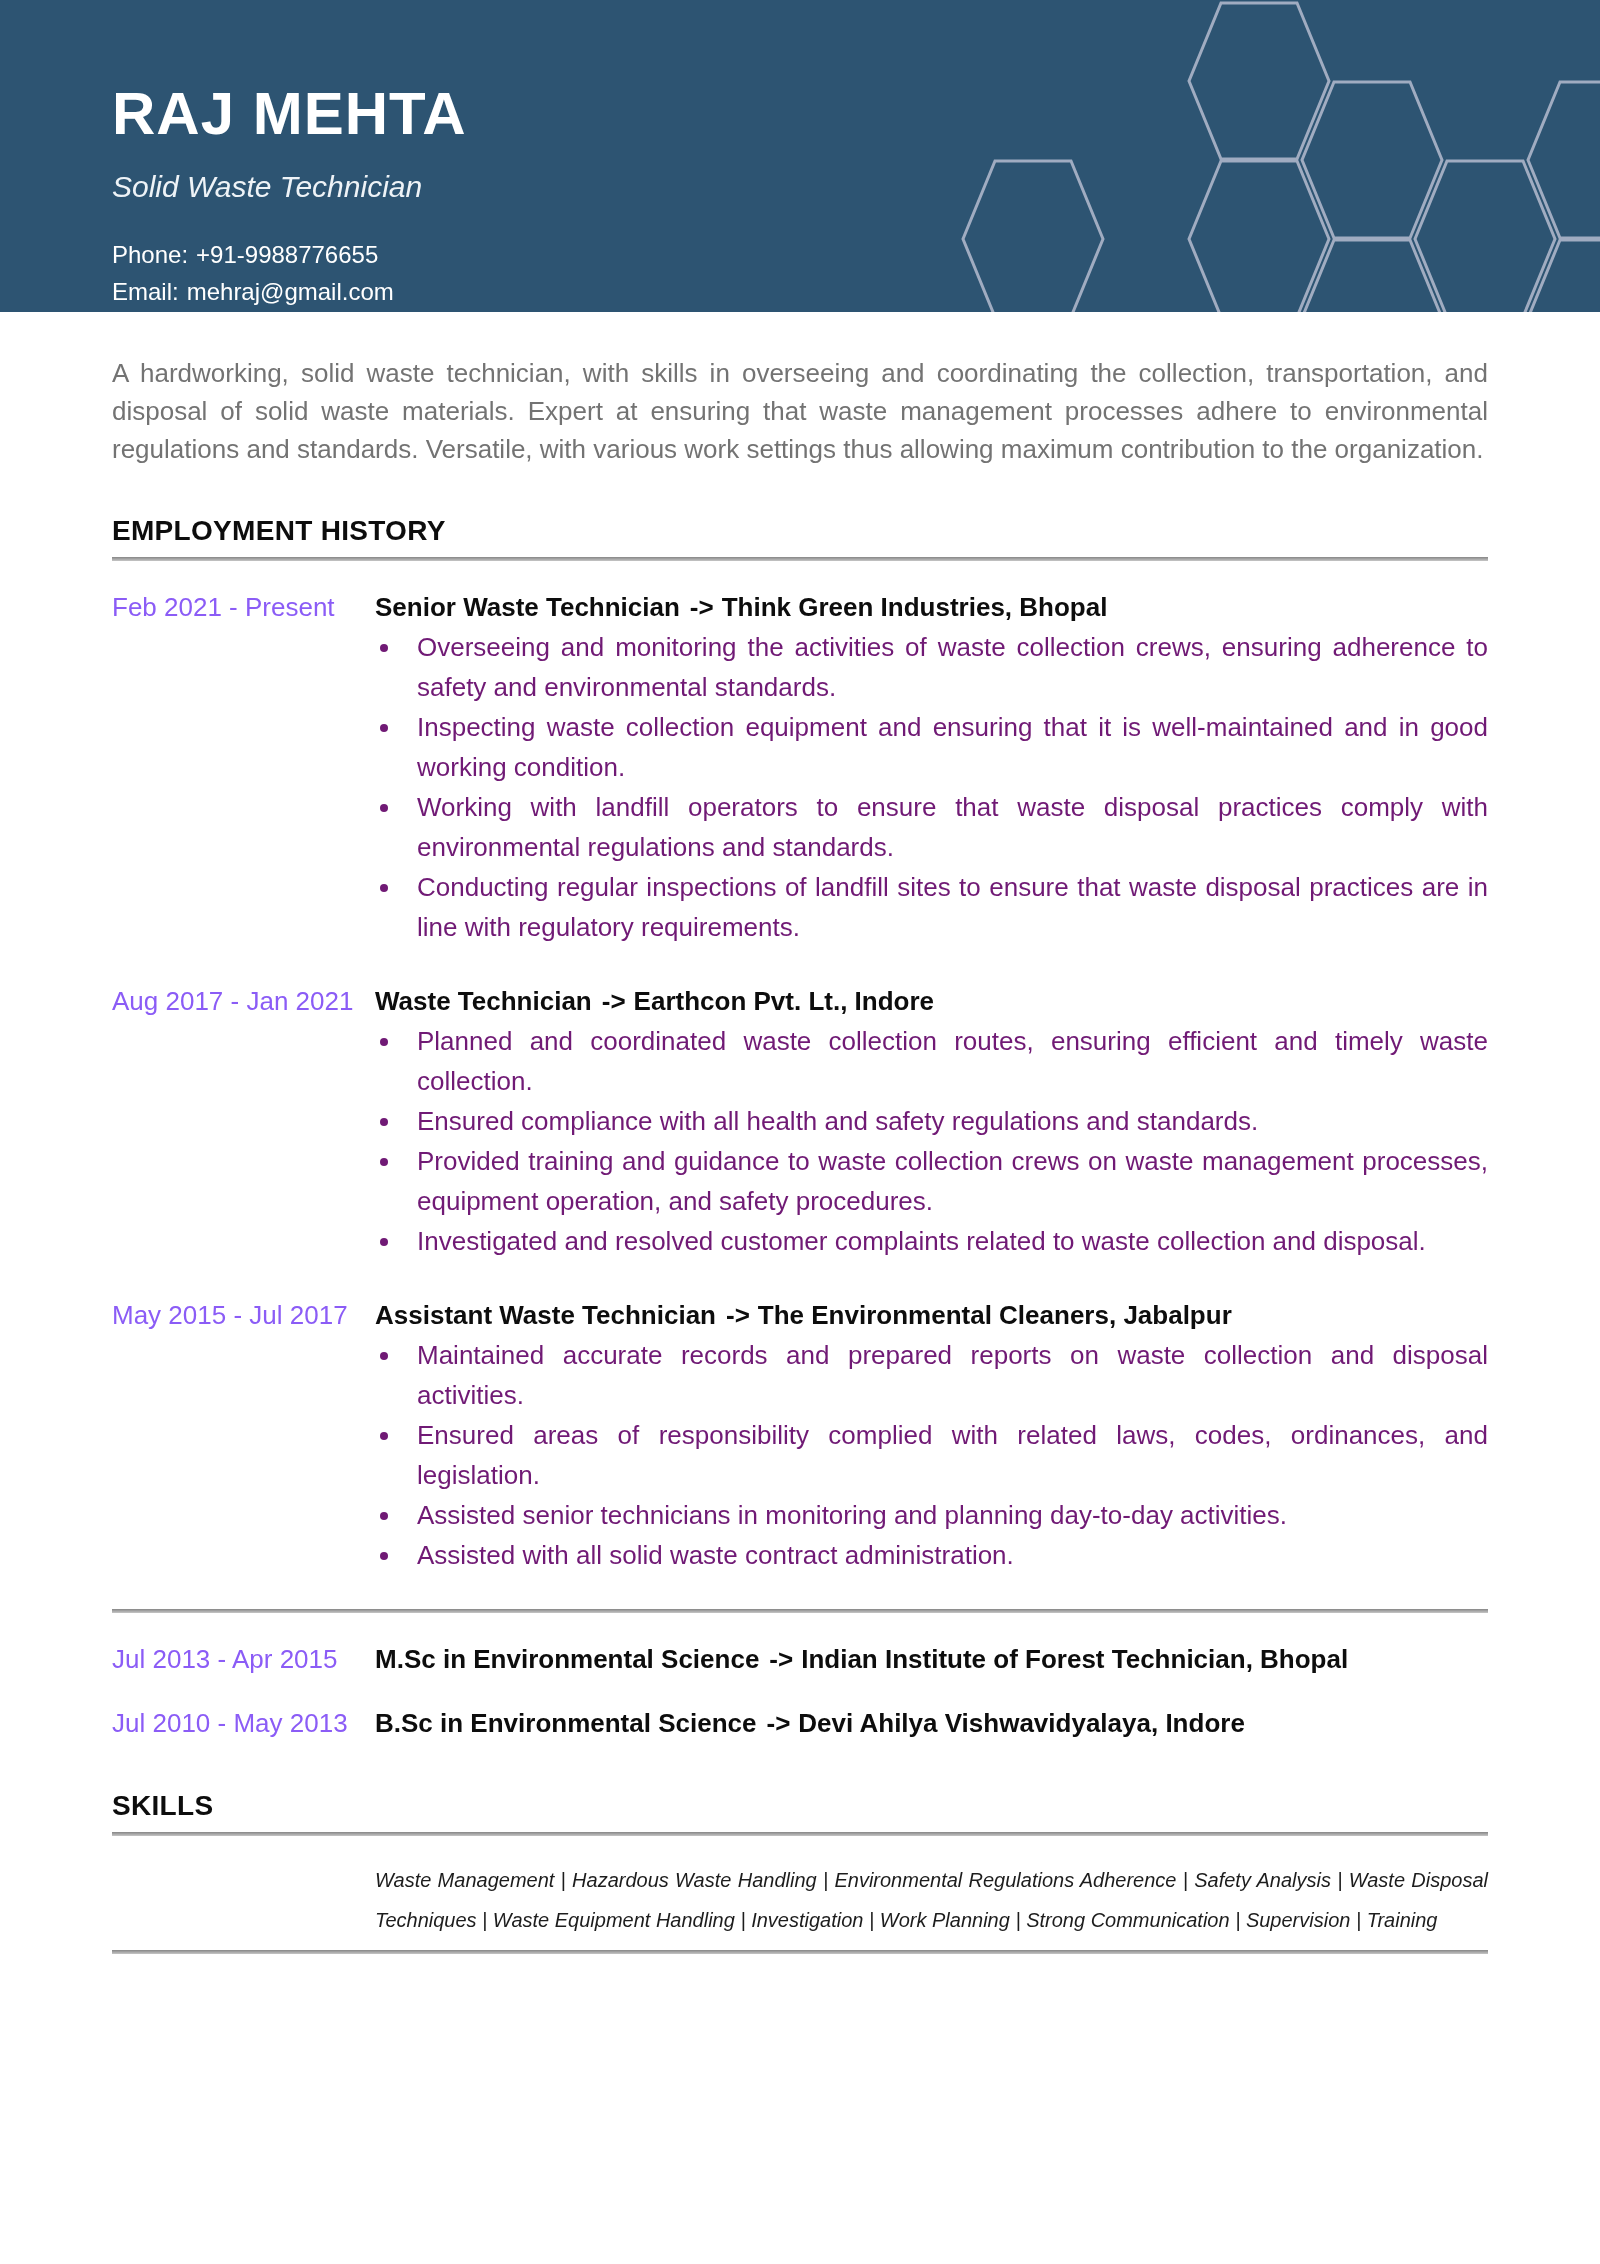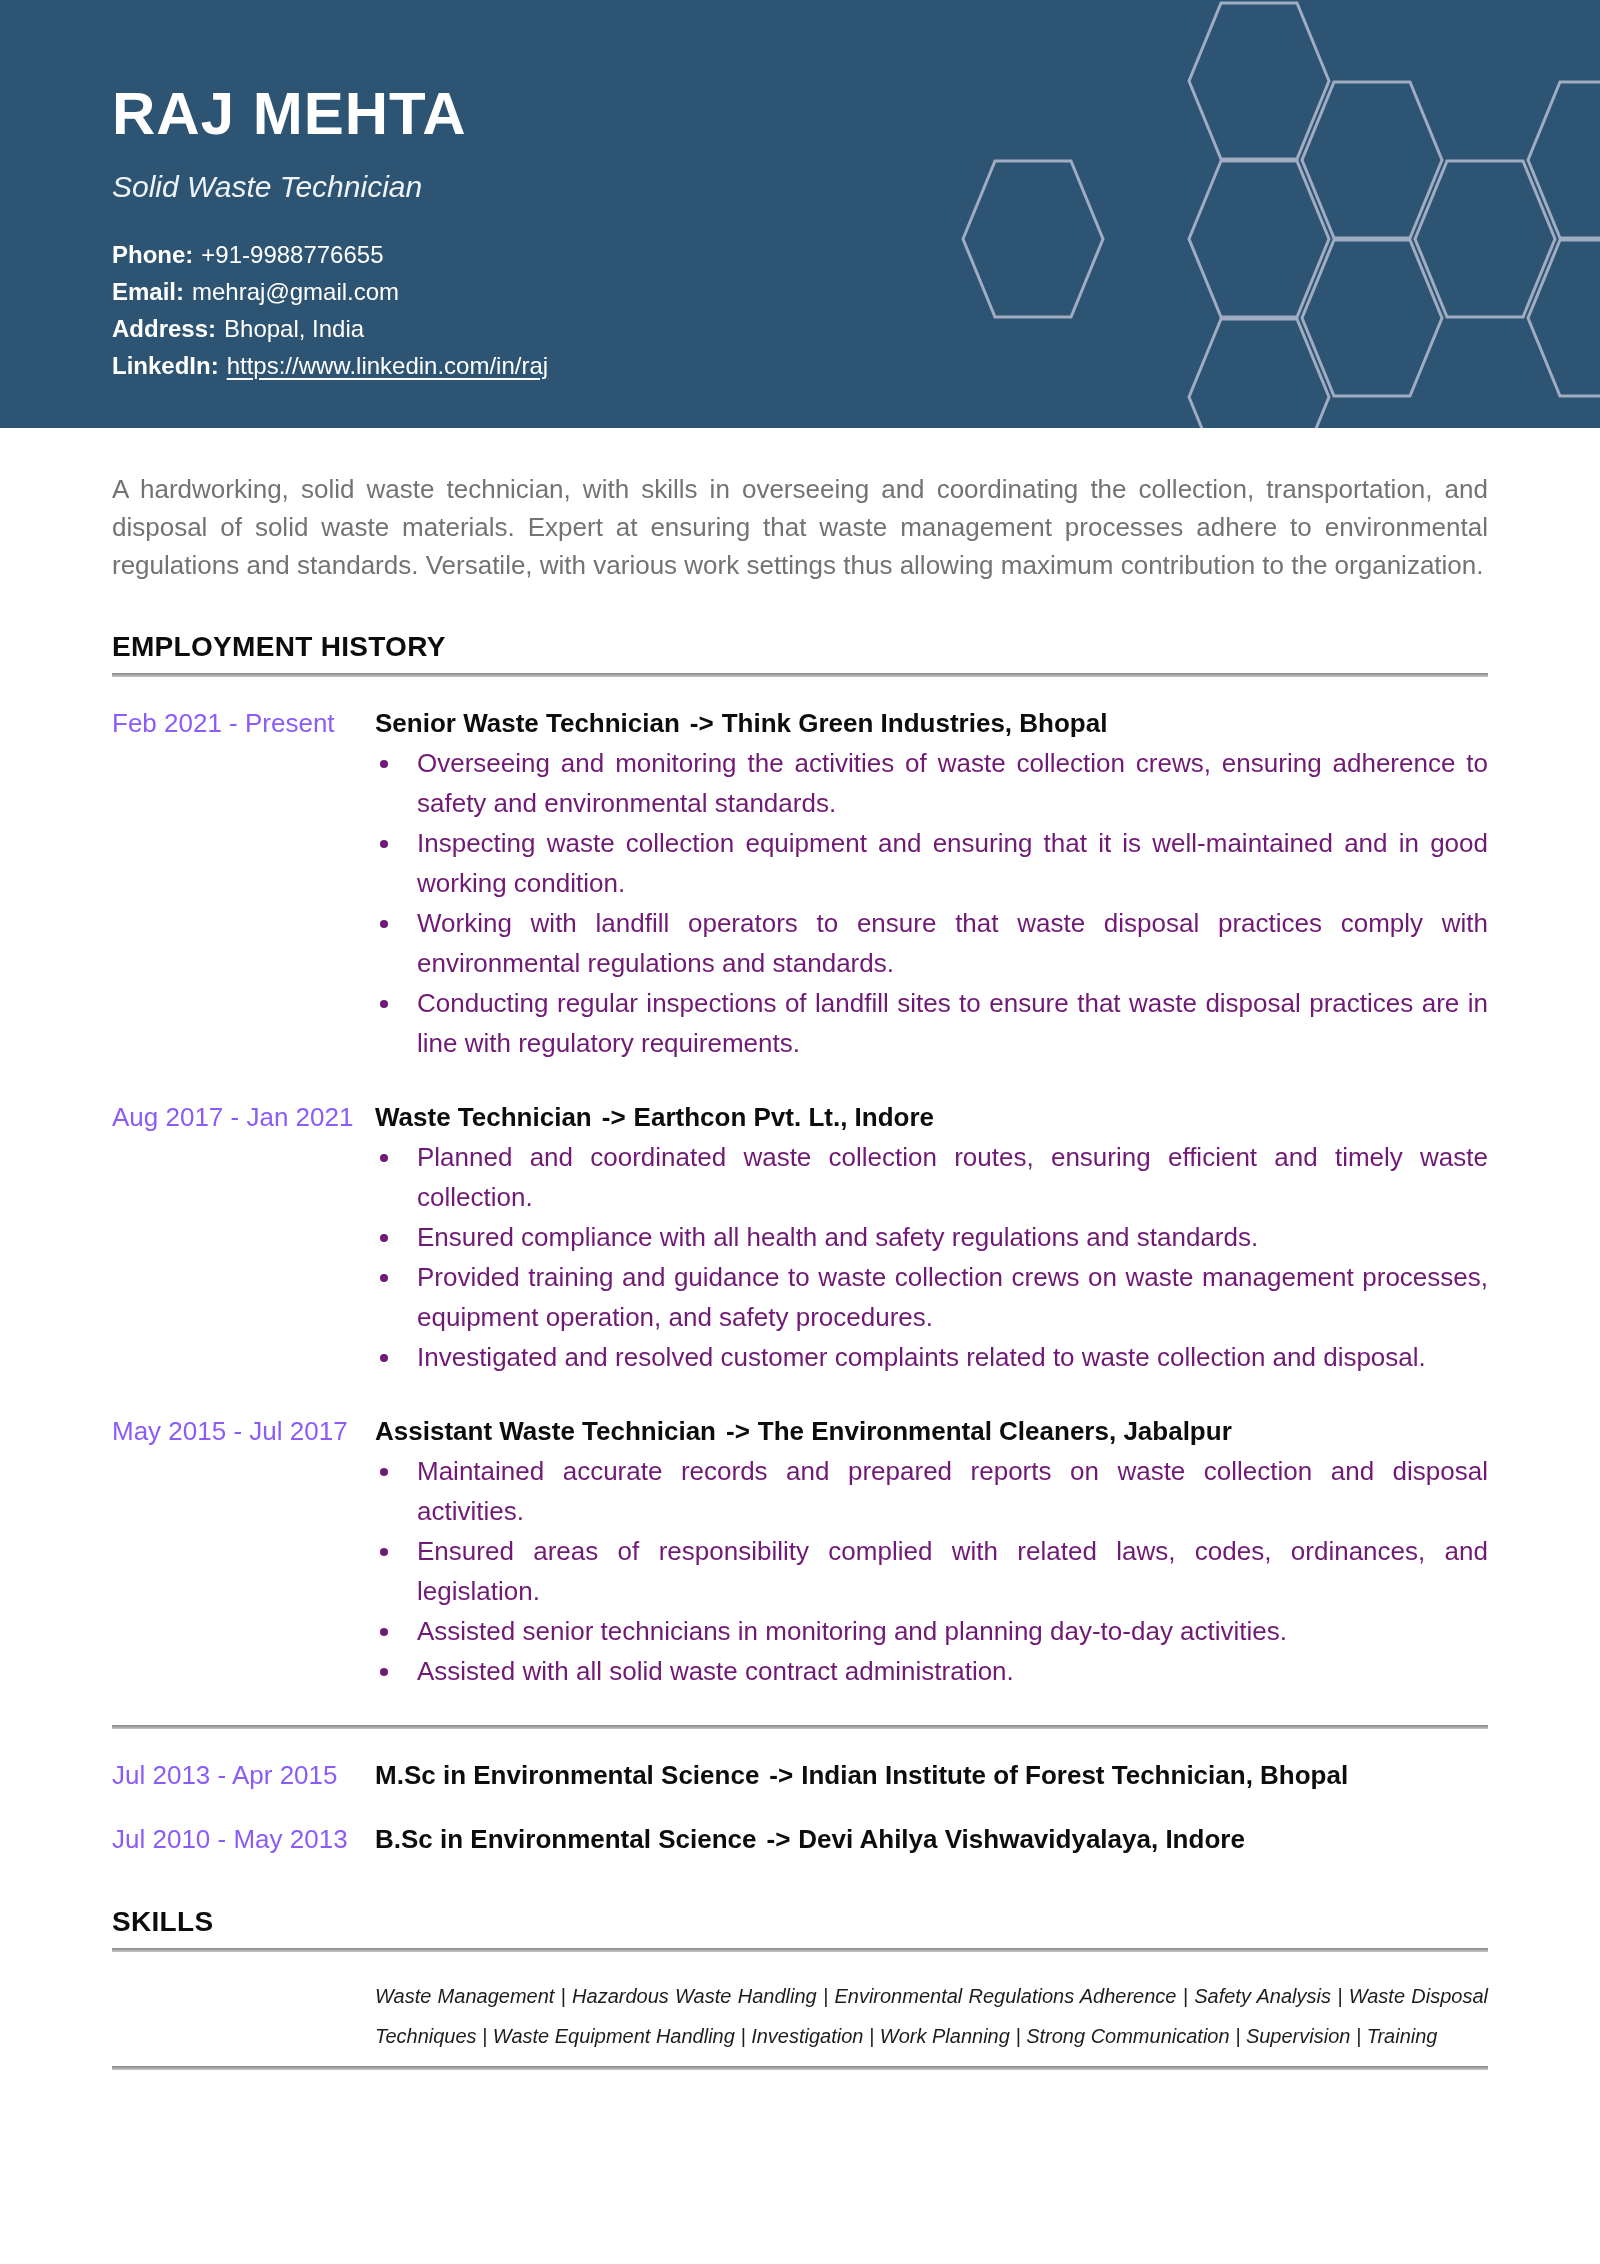--- a/index.html
+++ b/index.html
@@ -3,29 +3,29 @@
 <meta charset="utf-8">
 <style>
   html,body{margin:0;padding:0;background:#e9e9e9;}
   .page{
     width:1600px;min-height:2264px;margin:0 auto;background:#ffffff;
     font-family:"Liberation Sans","DejaVu Sans",sans-serif;color:#1d1d1d;
     box-sizing:border-box;overflow:hidden;
   }
   
   .header{
-    position:relative;height:428px;background:#2d5472;color:#ffffff;overflow:hidden;
+    position:relative;height:312px;background:#2d5472;color:#ffffff;overflow:hidden;
   }
   .hexes{position:absolute;inset:0;width:100%;height:100%;display:block;}
   .header-inner{position:relative;z-index:1;padding:84px 0 0 112px;}
   .name{margin:0;font-size:60px;line-height:1.0;font-weight:700;letter-spacing:1px;color:#ffffff;}
   .role{margin:26px 0 0;font-size:30px;font-style:italic;font-weight:400;color:#eef3f7;}
   .contact{margin-top:32px;font-size:24px;line-height:37px;}
   .contact-row{white-space:nowrap;}
-  .clabel{font-weight:700;margin-right:8px;}
+  .clabel{font-weight:400;margin-right:8px;}
   .cvalue{font-weight:400;}
   .cvalue.link{text-decoration:underline;text-underline-offset:4px;color:#ffffff;}
   
   .main{padding:0 112px 110px 112px;}
   .summary{margin:42px 0 12px;font-size:26px;line-height:38px;text-align:justify;color:#737373;}
   .section-h{margin:48px 0 0;font-size:28px;line-height:1.1;font-weight:700;color:#0d0d0d;letter-spacing:.3px;}
   .rule{height:4px;margin-top:10px;background:linear-gradient(to bottom,#868686,#c6c6c6);}
   .entries{margin-top:26px;}
   .entry{display:grid;grid-template-columns:263px 1fr;margin-bottom:34px;}
   .edu .entry{margin-bottom:24px;}

